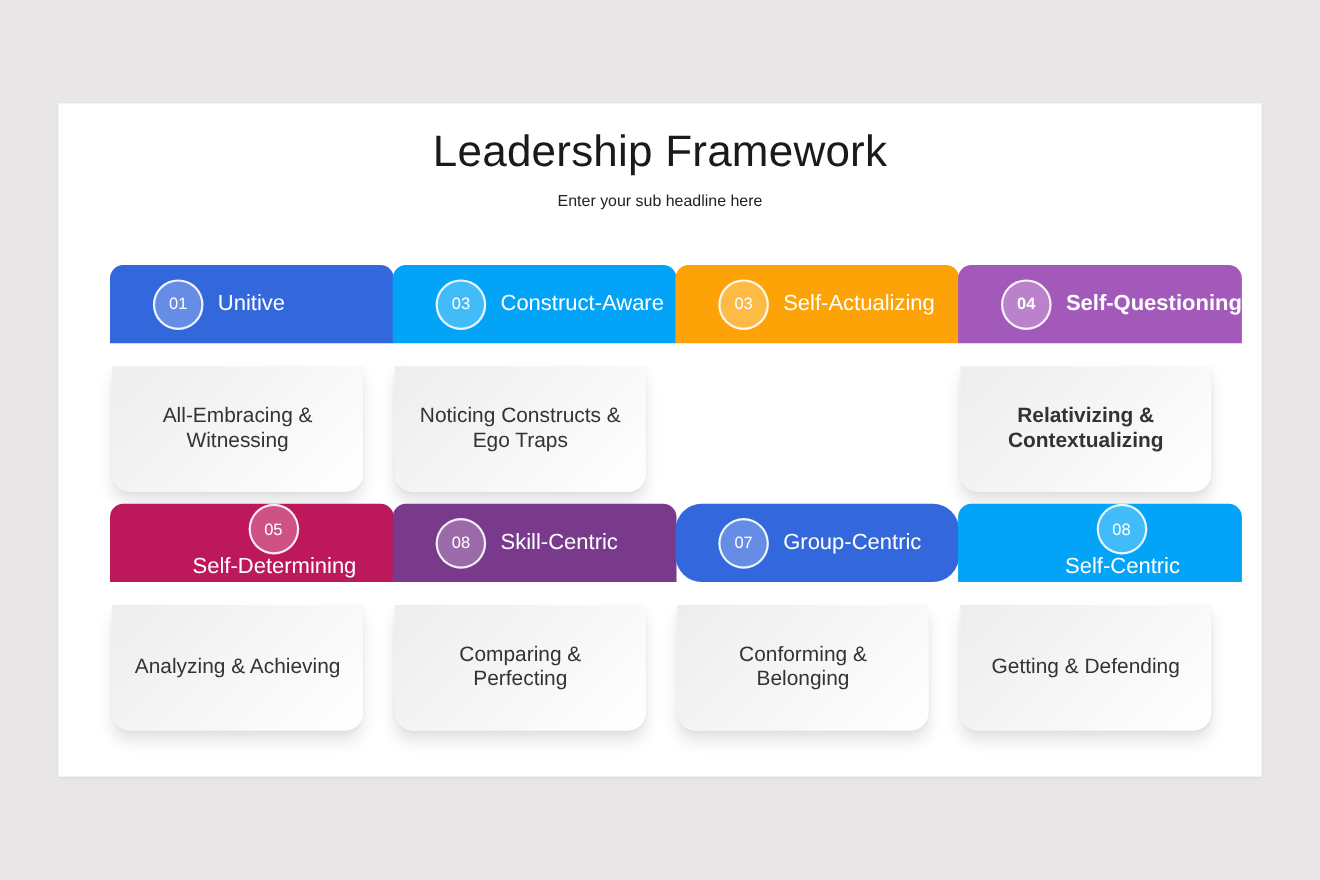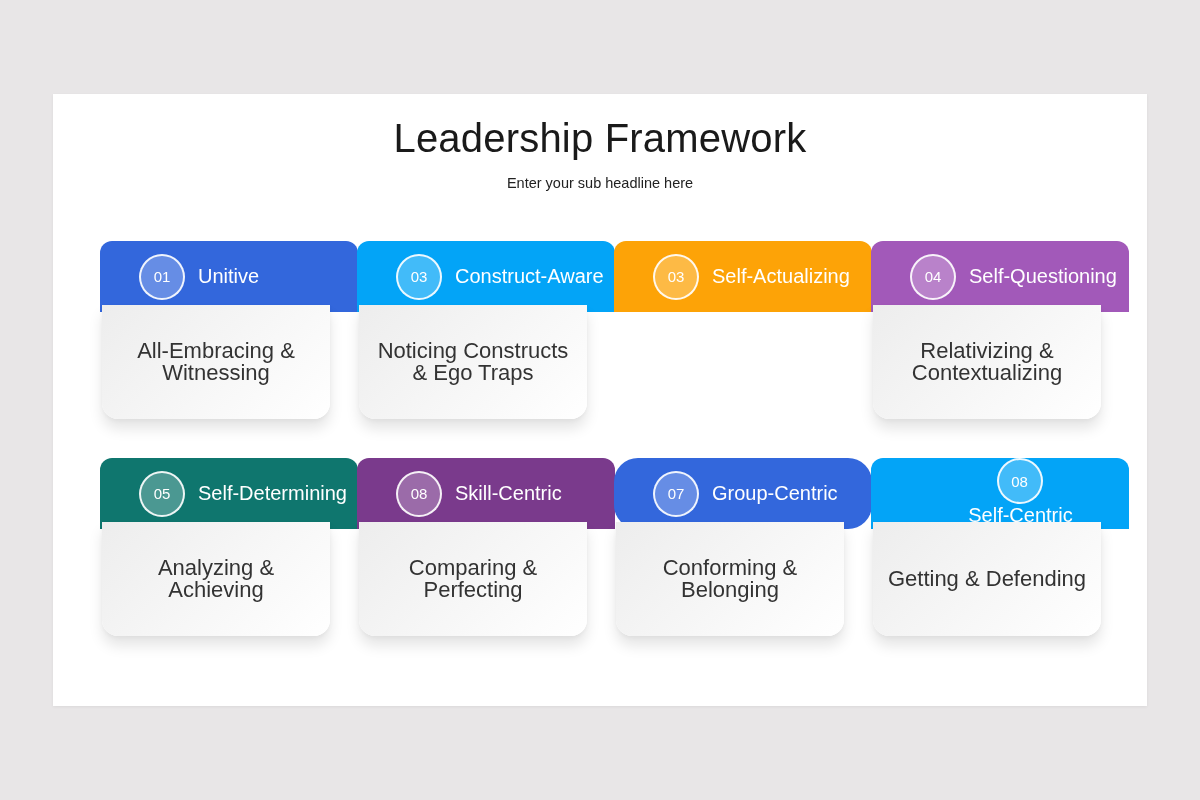--- a/index.html
+++ b/index.html
@@ -37,26 +37,26 @@
       width: 42px; height: 42px; border-radius: 50%;
       border: 2px solid rgba(255,255,255,0.9);
       background: rgba(255,255,255,0.25);
       display: flex; align-items: center; justify-content: center;
       color: #fff; font-size: 15px; box-sizing: content-box;
     }
     .card-title {
       margin-left: 13px; color: #fff; font-size: 20px; text-align: right;
     }
     .card-body {
-      position: absolute; left: 2px; top: 64px; width: 228px; height: 114px;
+      position: absolute; left: 2px; top: 92px; width: 228px; height: 114px;
       border-radius: 0 0 16px 16px;
       background: linear-gradient(135deg, #ededed 0%, #f7f7f7 55%, #ffffff 100%);
       box-shadow: 0 10px 14px rgba(0,0,0,0.10), 0 2px 4px rgba(0,0,0,0.04);
       display: flex; align-items: center; justify-content: center;
-      text-align: center; color: #333; font-size: 22px; line-height: 22px;
+      text-align: center; color: #333; font-size: 19px; line-height: 22px;
     }
     .card-body span { display: block; max-width: 200px; }
   </style>
 </head>
 <body>
 
 <div class="slide">
   <div class="title">Leadership Framework</div>
   <div class="subtitle">Enter your sub headline here</div>
 </div>
@@ -85,33 +85,33 @@
       </div>
     </div>
     <div class="card" style="left: 614px; top: 241px;">
       <div class="card-header" style="background: rgb(253, 163, 7);">
         <div class="badge">
           <span>03</span>
         </div>
         <div class="card-title">Self-Actualizing</div>
       </div>
     </div>
-    <div class="card" style="left: 871px; top: 241px;">
+    <div class="card" style="left: 871px; top: 241px; font-weight: bold;">
       <div class="card-header" style="background: rgb(162, 89, 185);">
         <div class="badge">
           <span>04</span>
         </div>
         <div class="card-title">Self-Questioning</div>
       </div>
       <div class="card-body">
         <span>Relativizing &amp; Contextualizing</span>
       </div>
     </div>
     <div class="card" style="left: 100px; top: 458px;">
-      <div class="card-header" style="background: #0f766e;">
+      <div class="card-header" style="background: #be185d; flex-direction: column;">
         <div class="badge">
           <span>05</span>
         </div>
         <div class="card-title">Self-Determining</div>
       </div>
       <div class="card-body">
         <span>Analyzing &amp; Achieving</span>
       </div>
     </div>
     <div class="card" style="left: 357px; top: 458px;">

